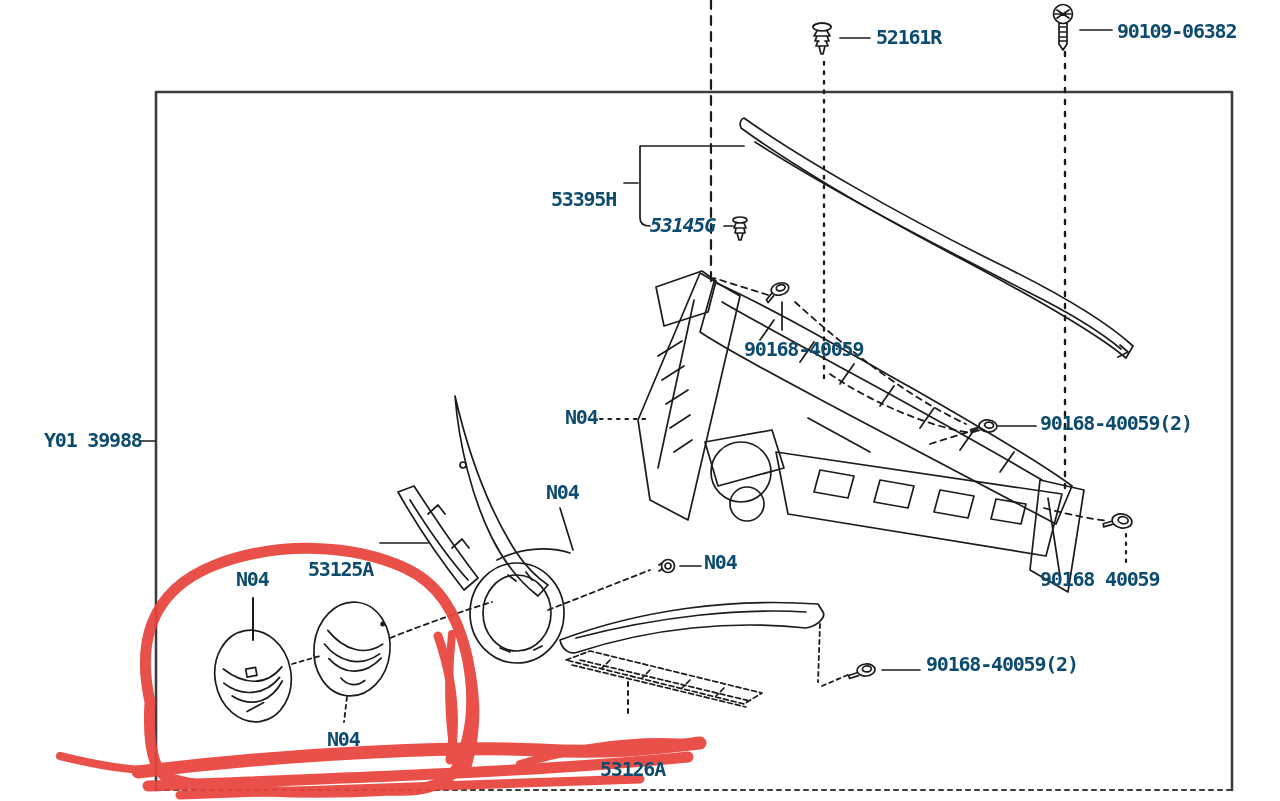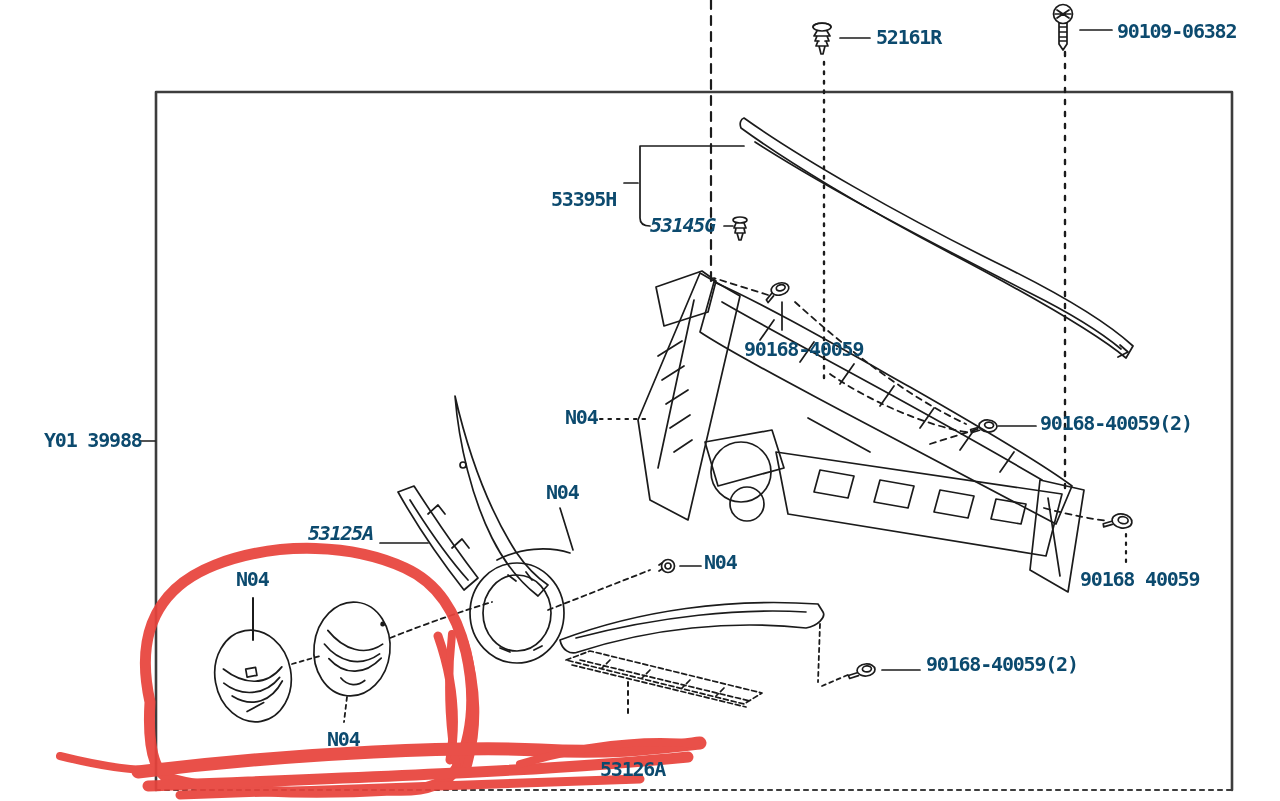--- a/index.html
+++ b/index.html
@@ -177,22 +177,22 @@
 <div id="label-layer">
       <div class="part-label" style="left: 876px; top: 26px;">52161R</div>
       <div class="part-label" style="left: 1117px; top: 20px; text-align: center;">90109-06382</div>
       <div class="part-label" style="left: 551px; top: 188px;">53395H</div>
       <div class="part-label" style="left: 650px; top: 214px; font-style: italic;">53145G</div>
       <div class="part-label" style="left: 744px; top: 330px; margin-top: 8px;">90168-40059</div>
       <div class="part-label" style="left: 565px; top: 406px;">N04</div>
       <div class="part-label" style="left: 1040px; top: 412px;">90168-40059(2)</div>
       <div class="part-label" style="left: 44px; top: 429px;">Y01 39988</div>
       <div class="part-label" style="left: 546px; top: 481px;">N04</div>
-      <div class="part-label" style="left: 308px; top: 522px; font-style: italic;">53125A</div>
+      <div class="part-label" style="left: 308px; top: 558px;">53125A</div>
       <div class="part-label" style="left: 704px; top: 551px;">N04</div>
-      <div class="part-label" style="left: 1080px; top: 568px;">90168 40059</div>
+      <div class="part-label" style="left: 1040px; top: 568px;">90168 40059</div>
       <div class="part-label" style="left: 926px; top: 653px;">90168-40059(2)</div>
       <div class="part-label" style="left: 600px; top: 758px;">53126A</div>
       <div class="part-label" style="left: 327px; top: 728px;">N04</div>
       <div class="part-label" style="left: 236px; top: 568px;">N04</div>
     </div>
 
 </div>
 
 </body></html>

